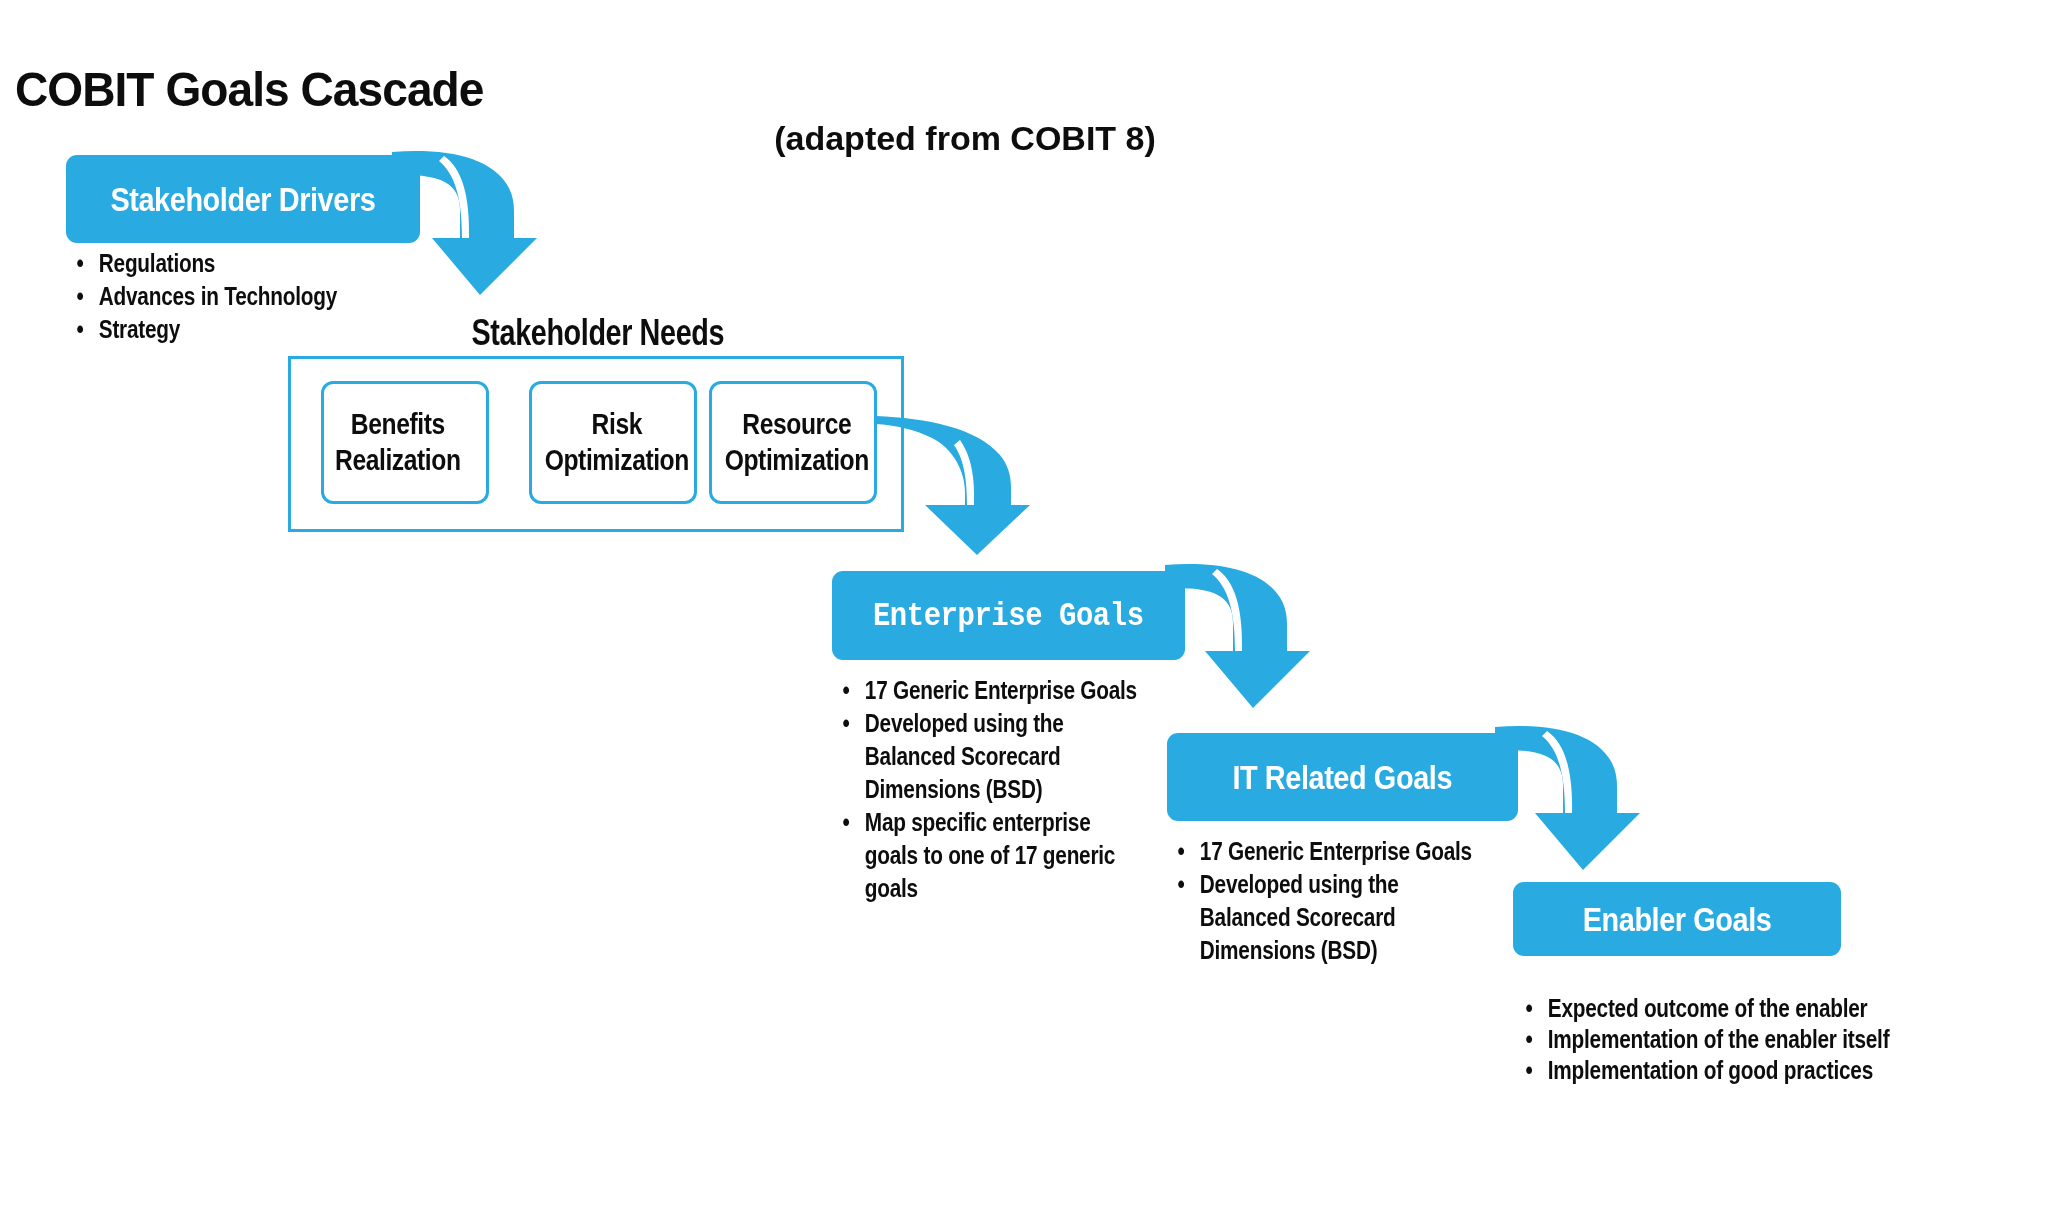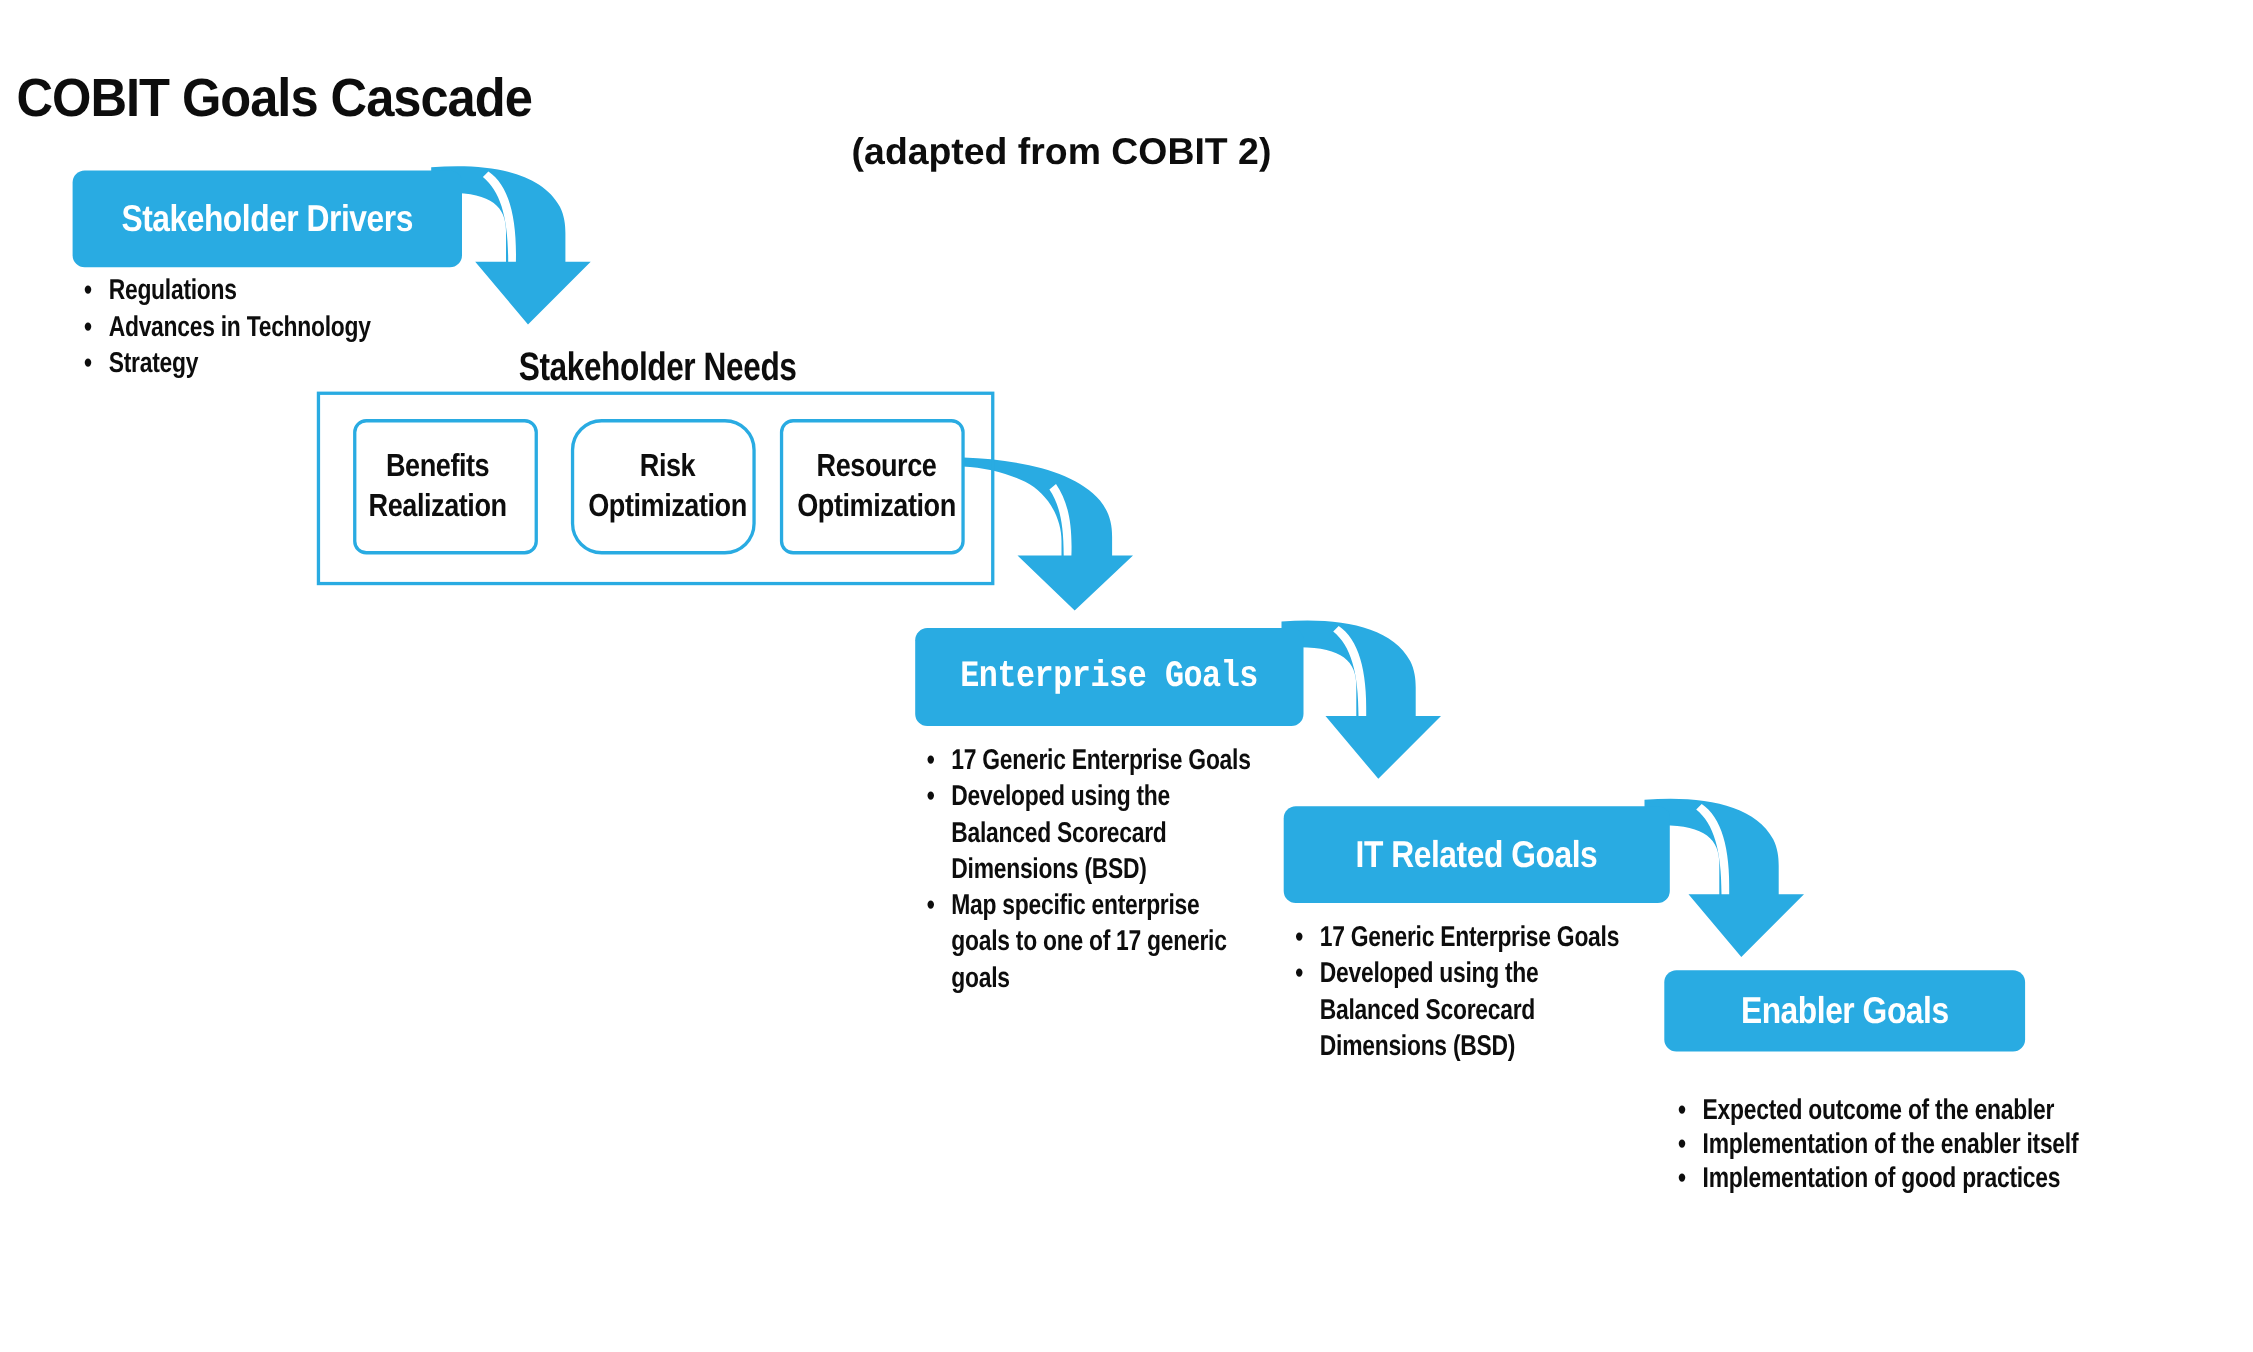--- a/index.html
+++ b/index.html
@@ -45,21 +45,21 @@
   }
   .need-item>span{display:inline-block;transform:scaleX(.85);transform-origin:center center;
     font-size:29px;line-height:1.22;text-align:center;white-space:pre-line;letter-spacing:-.5px;}
   .arrow{z-index:1;}
   svg{display:block;overflow:visible;}
 </style>
 </head>
 <body>
 
 <div class="abs title"><span>COBIT Goals Cascade</span></div>
-<div class="abs subtitle"><span>(adapted from COBIT 2)</span></div>
+<div class="abs subtitle"><span>(adapted from COBIT 8)</span></div>
 
 <div class="abs arrow" style="left:392px;top:150px;width:150px;height:148px;">
   <svg width="150" height="148" viewBox="0 0 150 148">
     <path fill="var(--accent)" d="M0,2 C52,-2 100,6 117,38 C121,46 122,54 122,62 L122,88 L145,88 L88,145 L40,88 L68,88 L68,60 C68,36 52,22 0,26 Z"></path>
     <path fill="#ffffff" d="M52,6 C70,18 78,46 77,88 L70,88 C70,48 63,24 47,11 Z"></path>
   </svg>
 </div>
 
 <div class="abs stage-box" style="left:66px;top:155px;width:354px;height:88px;">
   <span>Stakeholder Drivers</span>
@@ -69,21 +69,21 @@
   <li>Advances in Technology</li>
   <li>Strategy</li>
 </ul>
 
 <div class="abs needs-heading"><span>Stakeholder Needs</span></div>
 <div class="abs needs-box">
   <div class="need-item" style="left:30px;">
     <span>Benefits
 Realization</span>
   </div>
-  <div class="need-item" style="left:228px;border-radius:28px;">
+  <div class="need-item" style="left:238px;">
     <span>Risk
 Optimization</span>
   </div>
   <div class="need-item" style="left:418px;">
     <span>Resource
 Optimization</span>
   </div>
 </div>
 
 <div class="abs arrow" style="left:872px;top:410px;width:162px;height:150px;">

